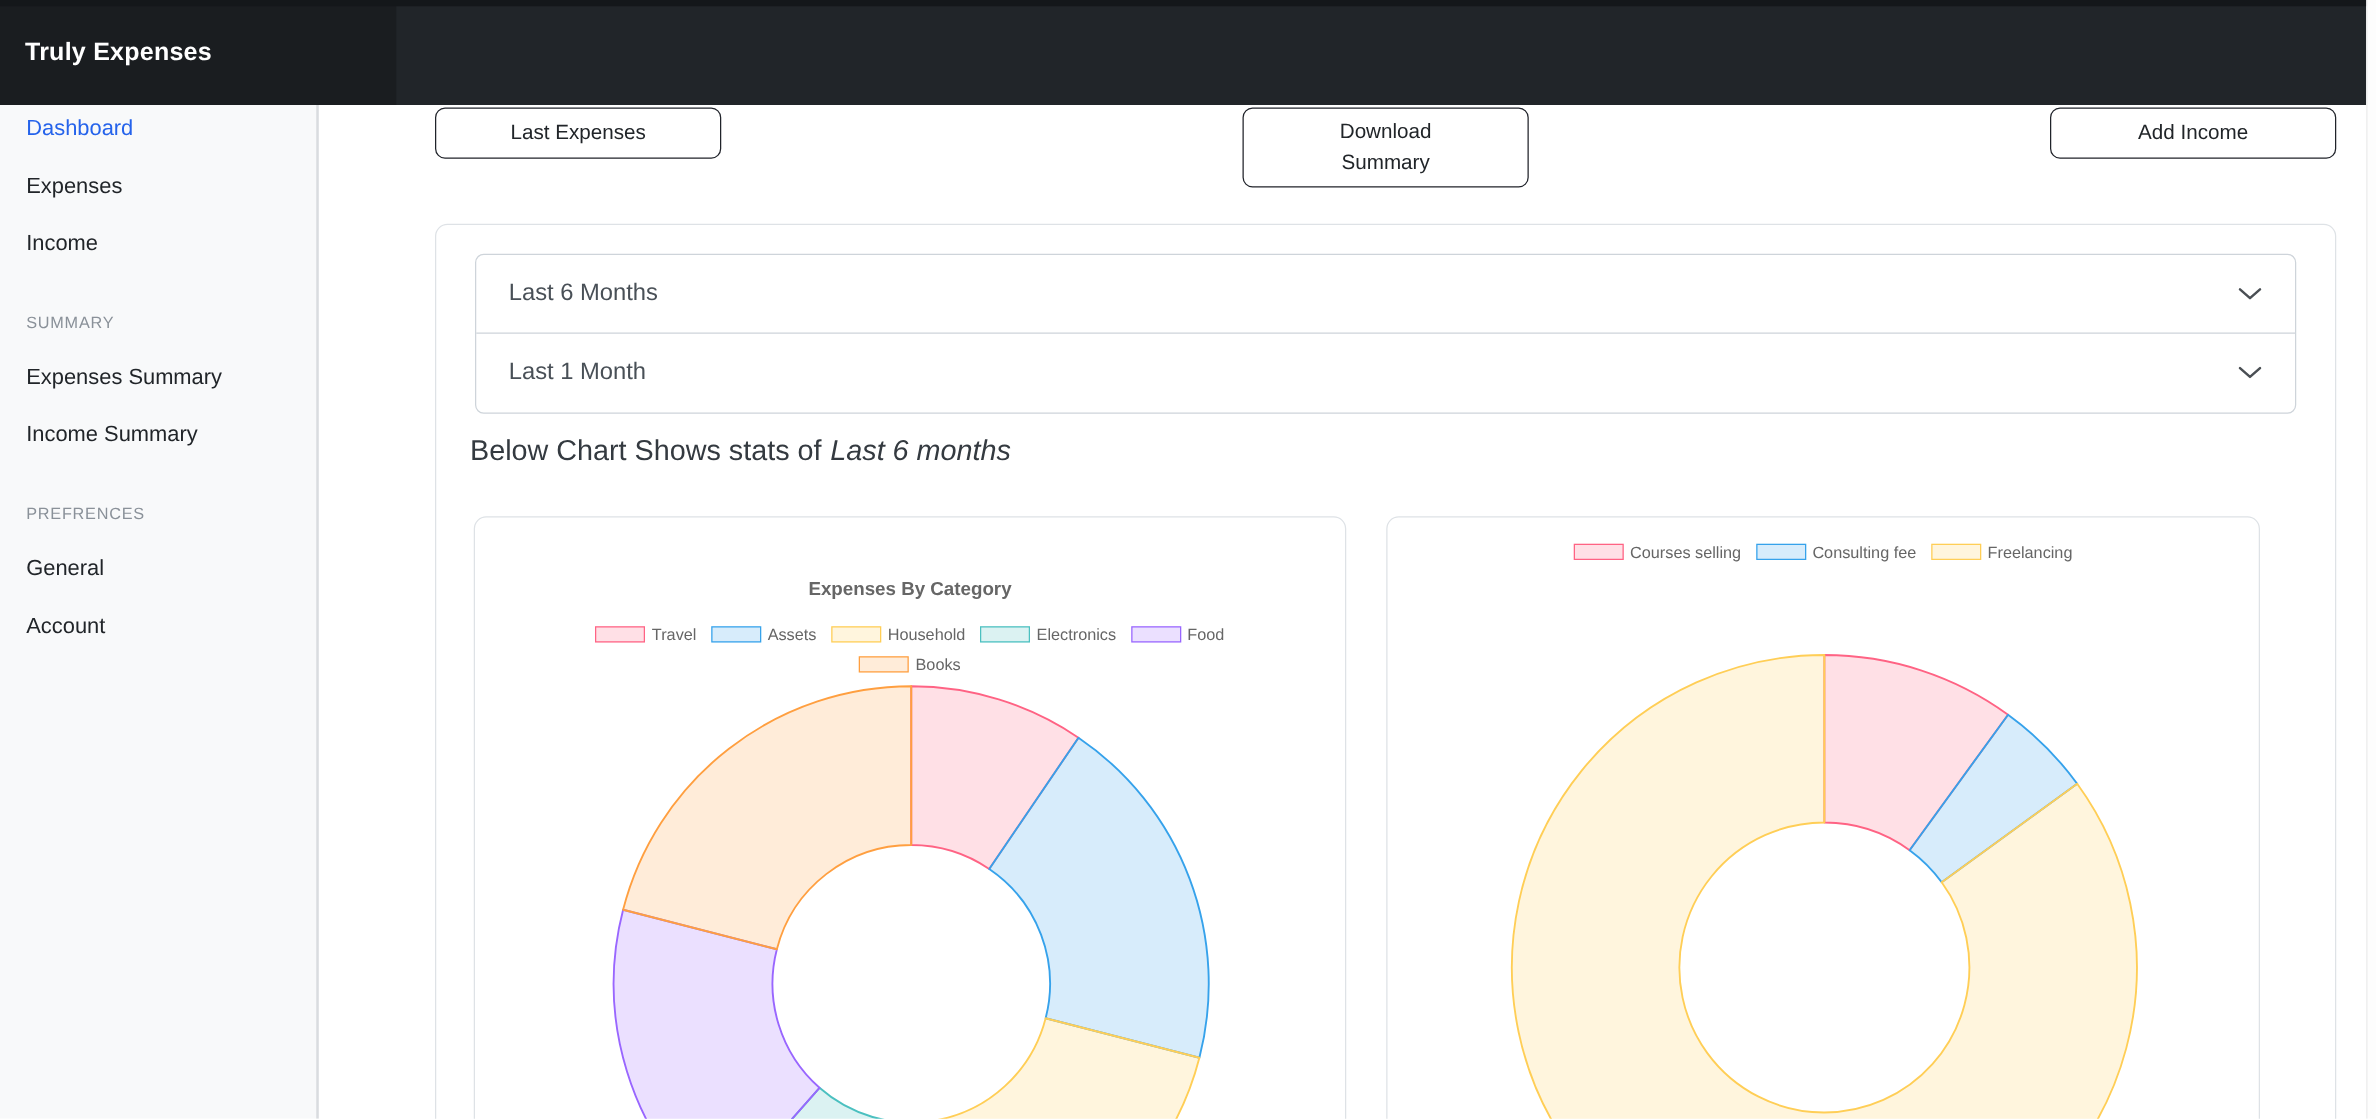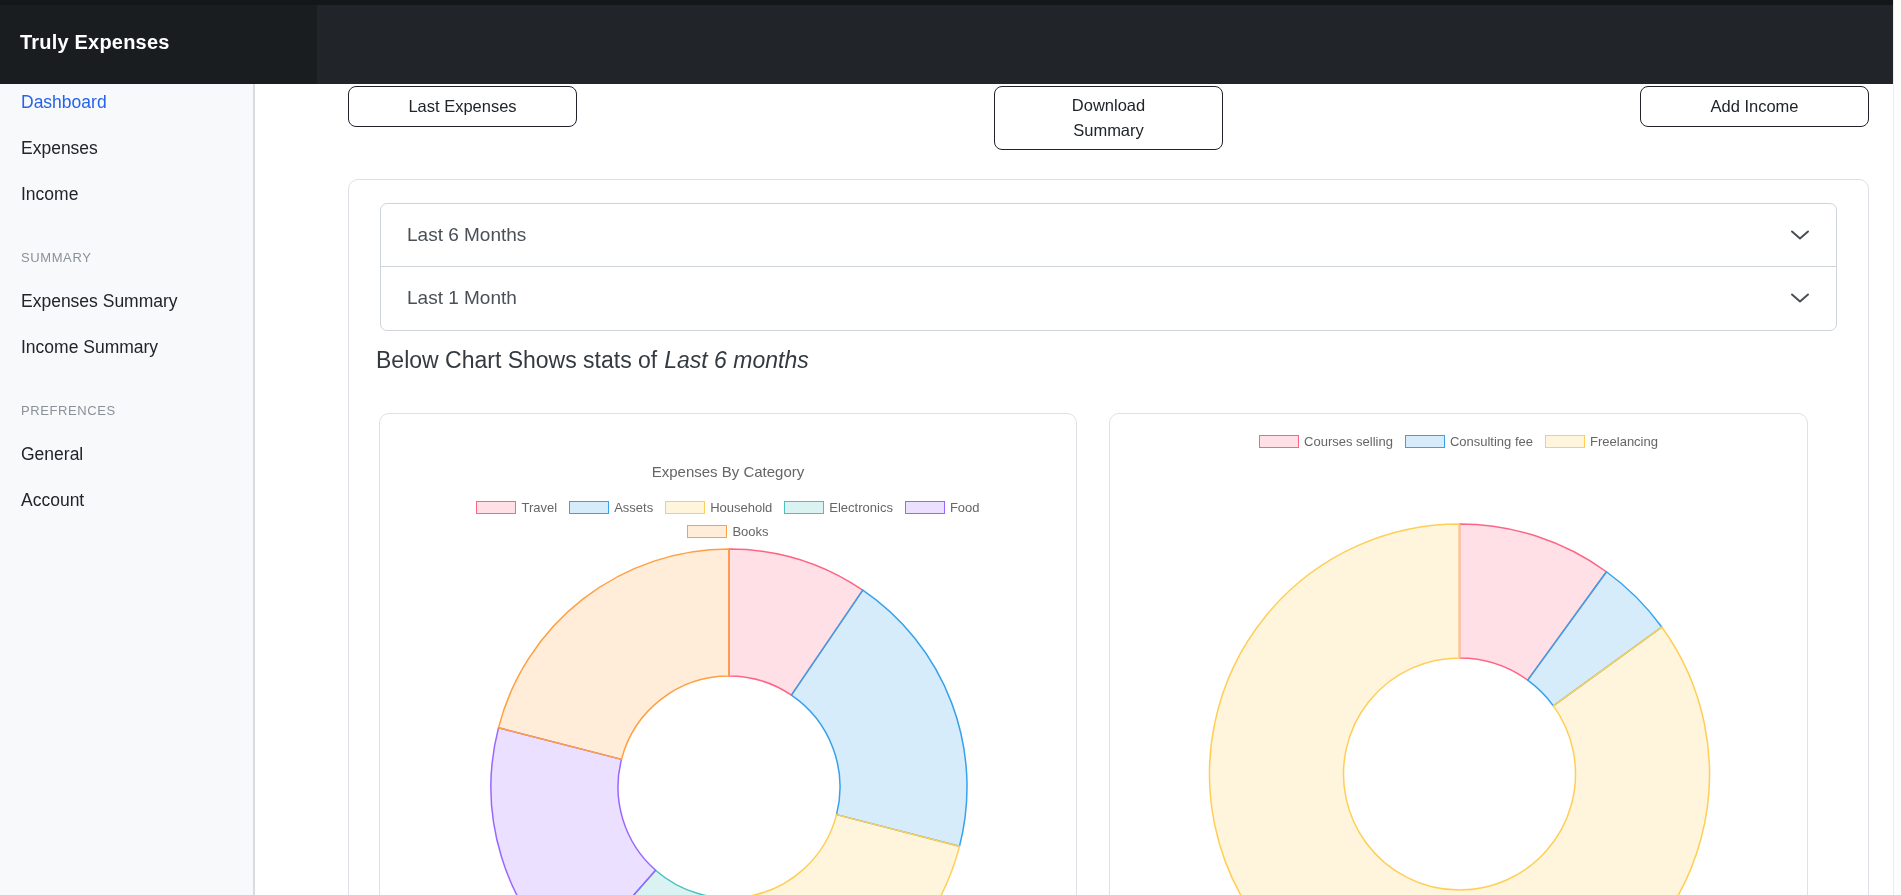--- a/index.html
+++ b/index.html
@@ -38,21 +38,21 @@
   .select-row { height:63px; display:flex; align-items:center; padding:0 26px; font-size:19px; color:#495057; position:relative; cursor:pointer; }
   .select-row:first-child { border-bottom:1px solid #ced4da; }
   .select-chevron { position:absolute; right:26px; top:50%; transform:translateY(-50%); }
 
   .caption { margin:13px 0 0 -4px; font-size:23px; color:#343a40; line-height:32px; }
   .caption em { font-style:italic; padding-left:7px; }
 
   .charts-row { display:flex; gap:32px; margin-top:37px; margin-left:-1px; }
   .chart-card { width:698px; height:520px; border:1px solid #dee2e6; border-radius:10px; position:relative; overflow:hidden; background:#fff; }
   .chart-card:last-child { width:699px; }
-  .chart-title { position:relative; z-index:2; text-align:center; margin-top:49px; font-size:15px; font-weight:normal; color:#666; }
+  .chart-title { position:relative; z-index:2; text-align:center; margin-top:49px; font-size:15px; font-weight:bold; color:#666; }
   .chart-legend { position:relative; z-index:2; margin:20px auto 0; max-width:560px; display:flex; flex-wrap:wrap; justify-content:center; align-items:center; column-gap:12px; row-gap:9px; }
   .legend-item { display:flex; align-items:center; gap:5px; font-size:13px; color:#666; cursor:pointer; }
   .legend-box { width:40px; height:13px; border:1.5px solid; }
   .donut-svg { position:absolute; left:0; top:0; z-index:1; }
 
   .scrollbar-strip { position:absolute; top:0; right:0; width:8px; height:100%; background:#fdfdfd; border-left:1px solid #ececec; z-index:50; }
 </style>
 </head>
 <body>
 

